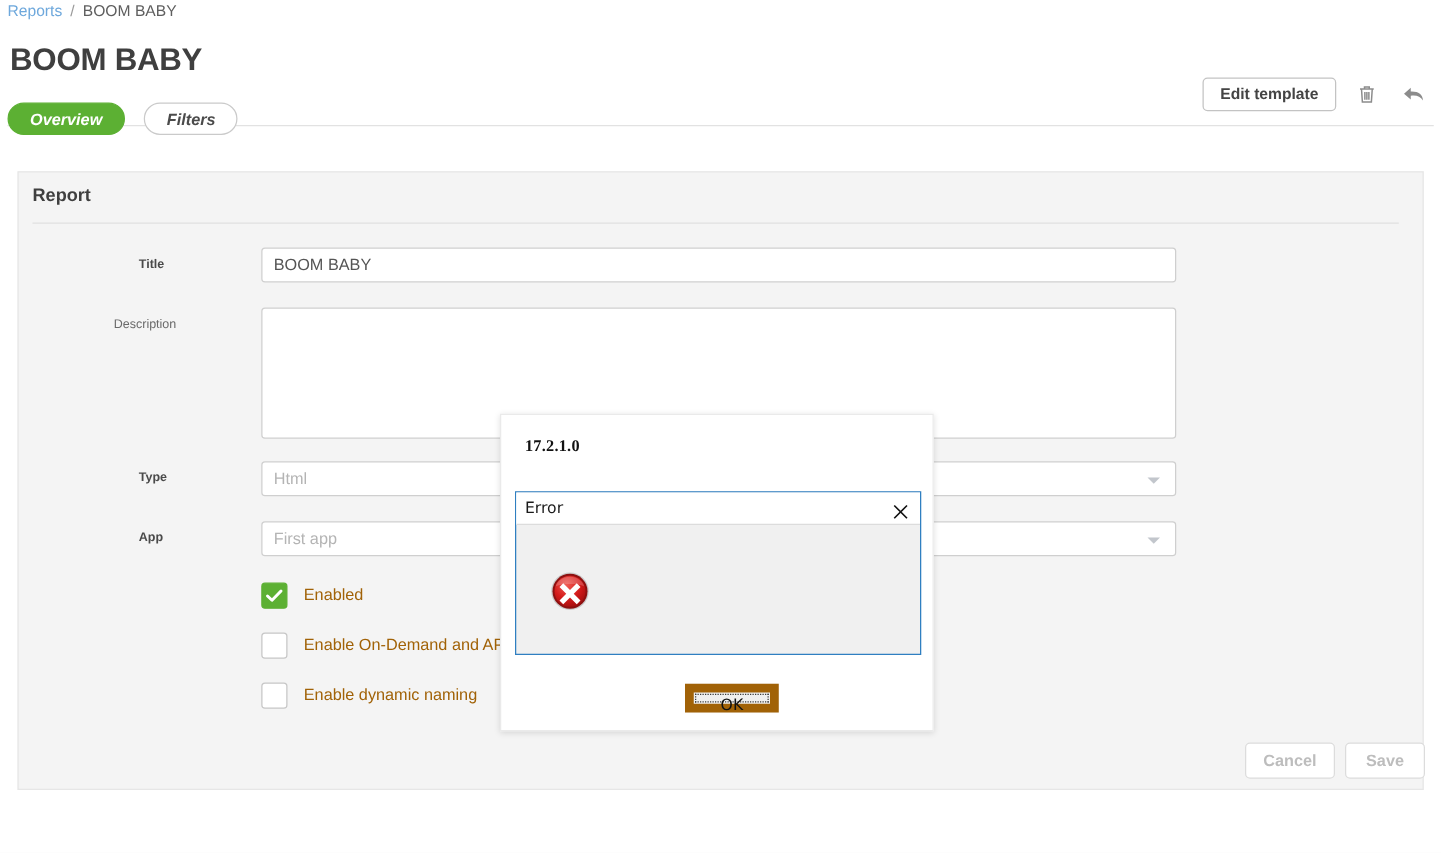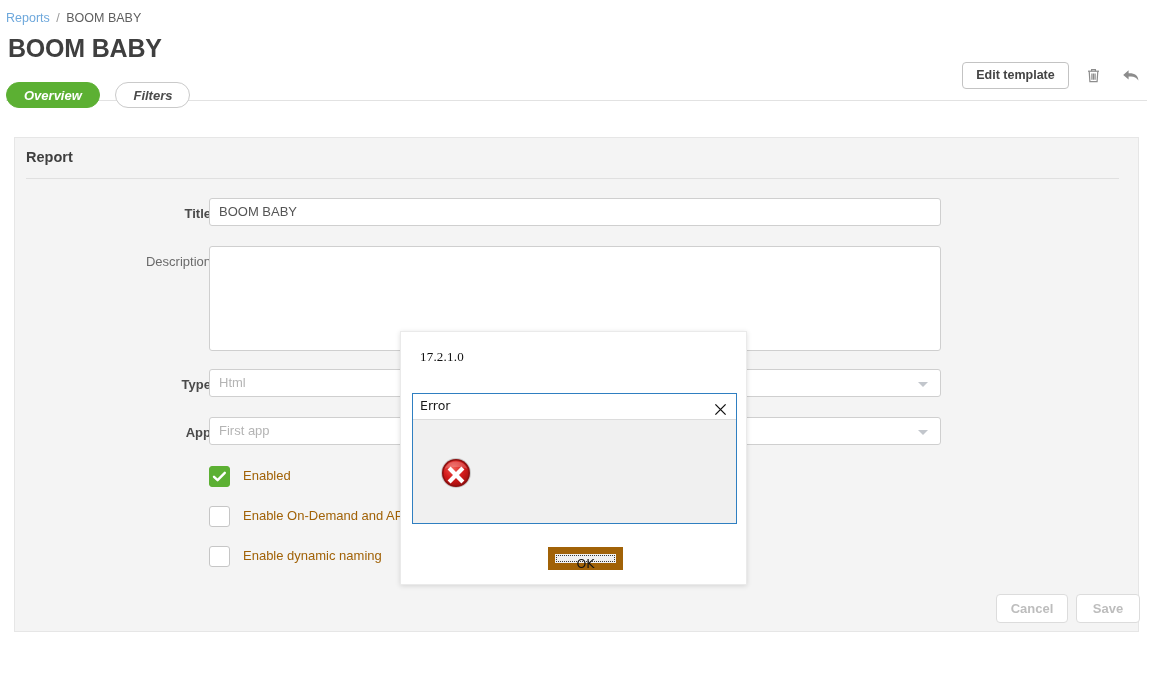--- a/index.html
+++ b/index.html
@@ -15,21 +15,21 @@
     font-family: "Liberation Sans", sans-serif;
     font-size: 13px;
     color: #4b4b4b;
     -webkit-font-smoothing: antialiased;
   }
 
   
   .breadcrumb {
     position: absolute;
     left: 6px;
-    top: 11px;
+    top: 2px;
     font-size: 12.5px;
     color: #6b6b6b;
     white-space: nowrap;
   }
   .breadcrumb .crumb-link {
     color: #6ea8dc;
     text-decoration: none;
     cursor: pointer;
   }
   .breadcrumb .crumb-sep {
@@ -155,22 +155,21 @@
     left: 11px;
     top: 40px;
     width: 1093px;
     height: 1px;
     background: #e0e0e0;
   }
 
   
   .field-label {
     position: absolute;
-    text-align: right;
-    font-size: 13px;
+    font-size: 10px;
     color: #6a6a6a;
     white-space: nowrap;
   }
   .field-label.req {
     font-weight: bold;
     color: #4a4a4a;
   }
   .input-box {
     position: absolute;
     box-sizing: border-box;
@@ -261,21 +260,21 @@
     background: #ffffff;
     border: 1px solid #eaeaea;
     box-shadow: 0 1px 5px rgba(0,0,0,0.13);
     box-sizing: border-box;
   }
   .outer-dialog-title {
     position: absolute;
     left: 19px;
     top: 17px;
     font-size: 13px;
-    font-weight: normal;
+    font-weight: bold;
     color: #111111;
     font-family: "Liberation Serif", serif;
     letter-spacing: 0.2px;
   }
 
   
   .win-dialog {
     position: absolute;
     left: 11px;
     top: 61px;

